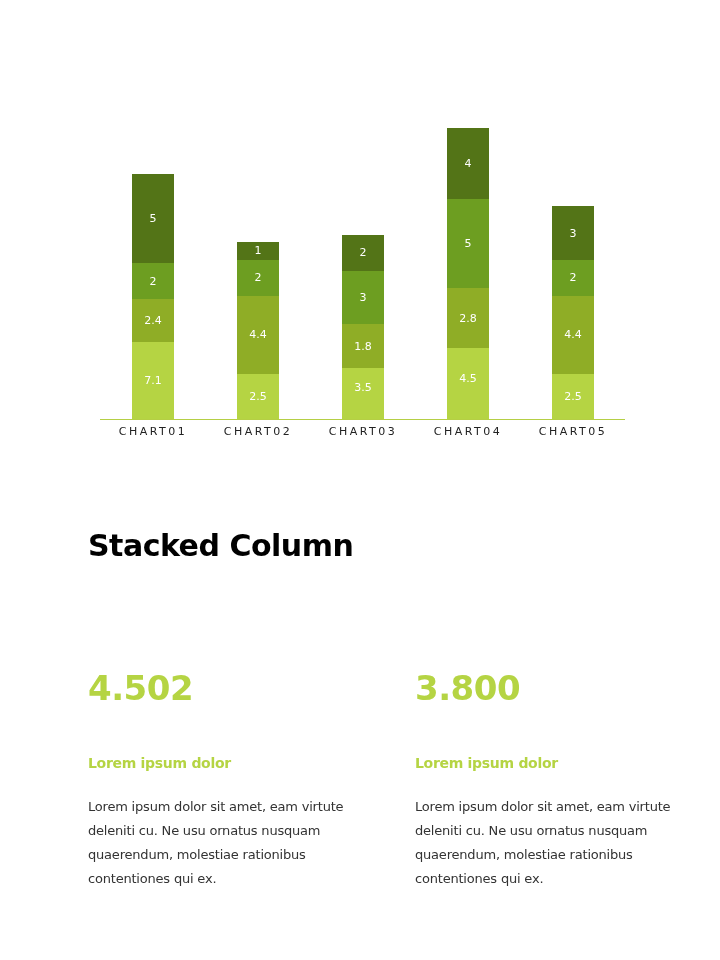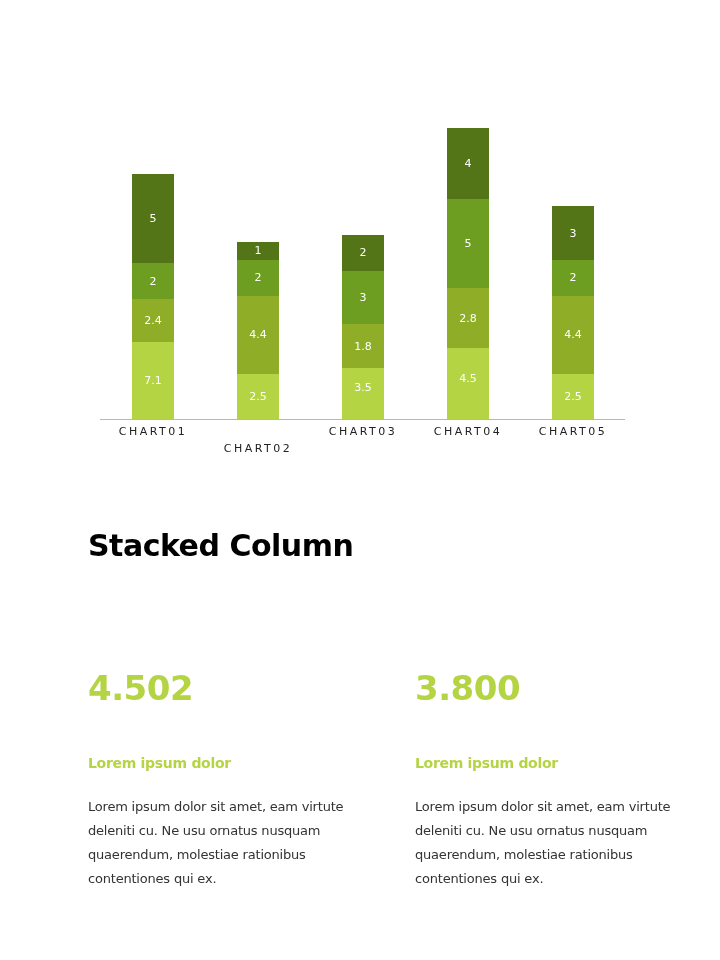--- a/index.html
+++ b/index.html
@@ -25,21 +25,21 @@
       <div class="seg" style="background: rgb(109, 158, 33); height: 35.76px; top: 89.4px;">2</div>
       <div class="seg" style="background: rgb(83, 116, 23); height: 89.4px; top: -1.42109e-14px;">5</div>
     </div>
     <div class="xlabel" style="left: 103px;">CHART01</div>
     <div class="bar" style="left: 237px; top: 241.988px; height: 177.012px;">
       <div class="seg" style="background: rgb(181, 212, 67); height: 44.7px; top: 132.312px;">2.5</div>
       <div class="seg" style="background: rgb(143, 173, 38); height: 78.672px; top: 53.64px;">4.4</div>
       <div class="seg" style="background: rgb(109, 158, 33); height: 35.76px; top: 17.88px;">2</div>
       <div class="seg" style="background: rgb(83, 116, 23); height: 17.88px; top: 2.4869e-14px;">1</div>
     </div>
-    <div class="xlabel" style="left: 208px; margin-top: 17px;">CHART02</div>
+    <div class="xlabel" style="left: 208px;">CHART02</div>
     <div class="bar" style="left: 342px; top: 234.836px; height: 184.164px;">
       <div class="seg" style="background: rgb(181, 212, 67); height: 62.58px; top: 121.584px;">3.5</div>
       <div class="seg" style="background: rgb(143, 173, 38); height: 44px; top: 89.4px; text-align: right;">1.8</div>
       <div class="seg" style="background: rgb(109, 158, 33); height: 53.64px; top: 35.76px;">3</div>
       <div class="seg" style="background: rgb(83, 116, 23); height: 35.76px; top: 2.13163e-14px;">2</div>
     </div>
     <div class="xlabel" style="left: 313px;">CHART03</div>
     <div class="bar" style="left: 447px; top: 127.556px; height: 291.444px;">
       <div class="seg" style="background: rgb(181, 212, 67); height: 80.46px; top: 210.984px;">4.5</div>
       <div class="seg" style="background: rgb(143, 173, 38); height: 60px; top: 160.92px;">2.8</div>

